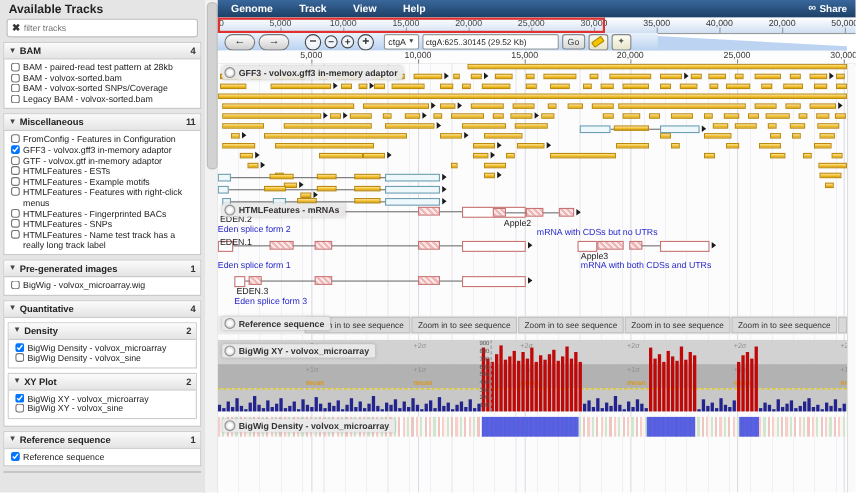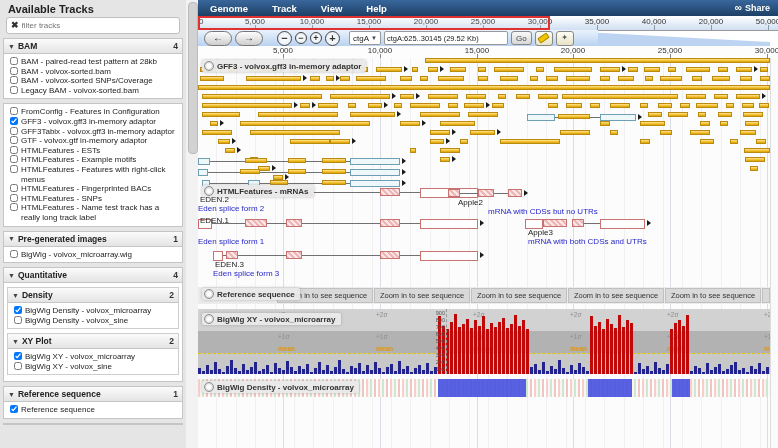--- a/index.html
+++ b/index.html
@@ -104,32 +104,33 @@
               <input type="checkbox" style="">
               <span>BAM - volvox-sorted SNPs/Coverage</span>
             </div>
             <div class="titem">
               <input type="checkbox" style="">
               <span>Legacy BAM - volvox-sorted.bam</span>
             </div>
           </div>
         </div>
         <div class="sec">
+          <div class="sec-h">
+            <span class="tri">▼</span>
+            <span>Miscellaneous</span>
+            <span class="cnt">11</span>
+          </div>
           <div class="sec-items">
             <div class="titem">
               <input type="checkbox" style="">
               <span>FromConfig - Features in Configuration</span>
             </div>
             <div class="titem">
               <input type="checkbox" checked="" style="">
               <span>GFF3 - volvox.gff3 in-memory adaptor</span>
-            </div>
-            <div class="titem">
-              <input type="checkbox" style="">
-              <span>GFF3Tabix - volvox.gff3 in-memory adaptor</span>
             </div>
             <div class="titem">
               <input type="checkbox" style="">
               <span>GTF - volvox.gtf in-memory adaptor</span>
             </div>
             <div class="titem">
               <input type="checkbox" style="">
               <span>HTMLFeatures - ESTs</span>
             </div>
             <div class="titem">

